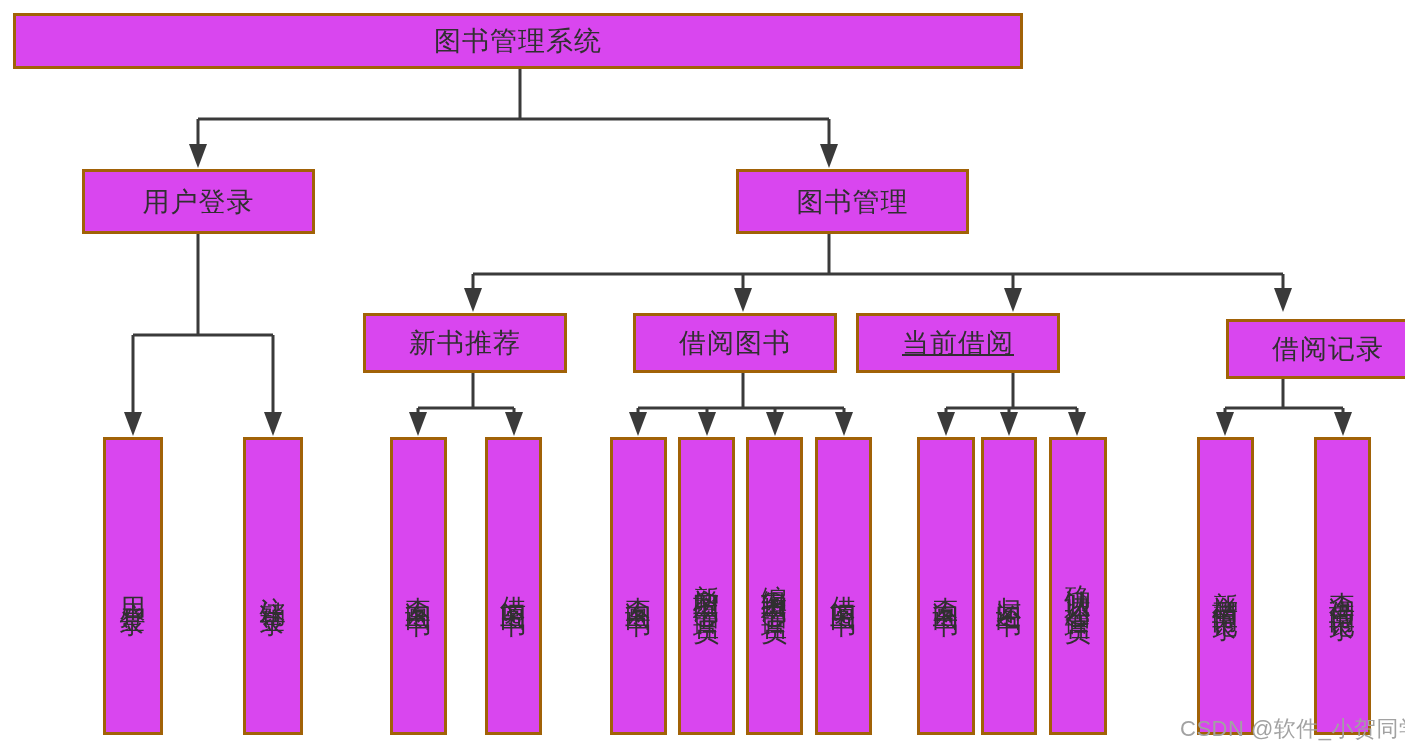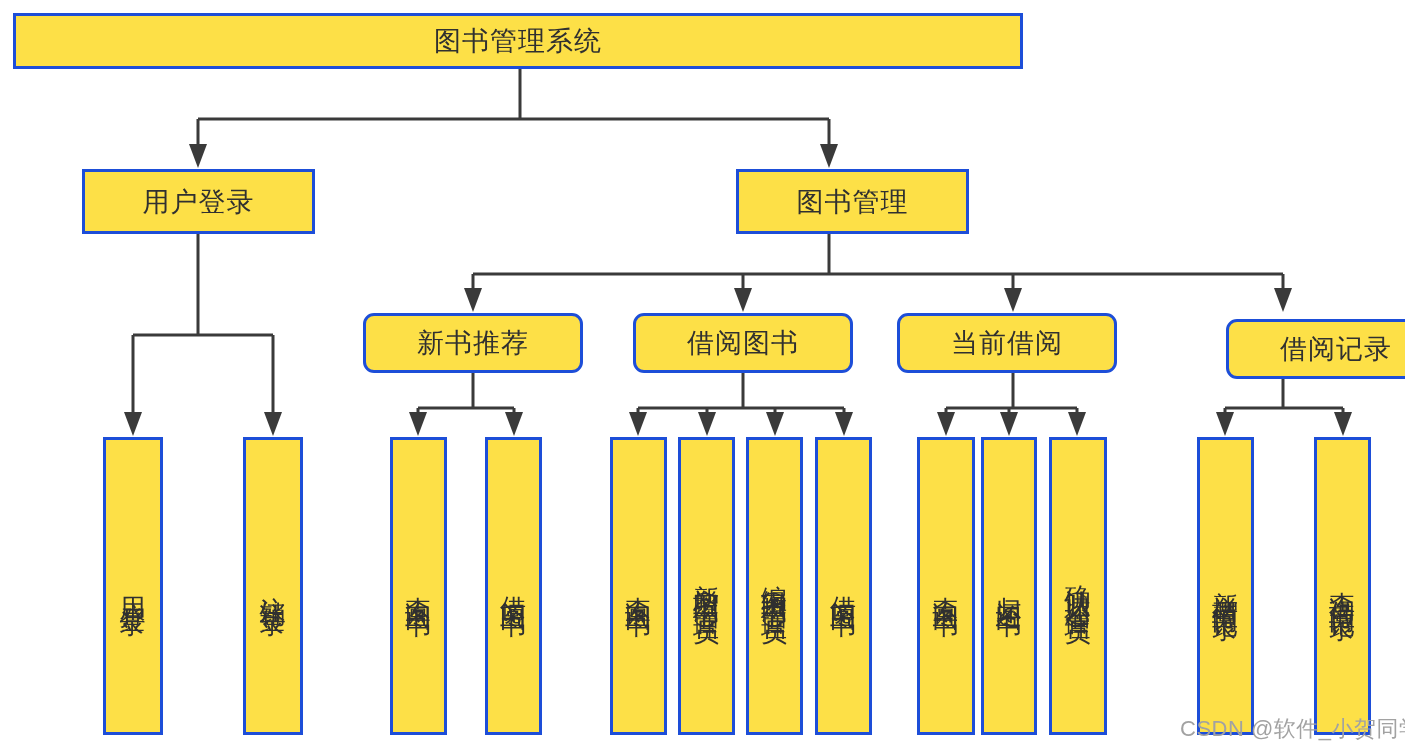--- a/index.html
+++ b/index.html
@@ -7,36 +7,36 @@
     position:relative;
     width:1405px; height:747px;
     background:#ffffff;
     font-family:"Liberation Sans", sans-serif;
     overflow:hidden;
   }
   .connectors { position:absolute; left:0; top:0; }
   .box {
     position:absolute;
     box-sizing:border-box;
-    border:3px solid #1d4ed8;
-    background:#fde047;
+    border:3px solid #a16207;
+    background:#d946ef;
     display:flex;
     align-items:center;
     justify-content:center;
     color:#303030;
   }
   .h-label { font-size:27px; letter-spacing:1px; }
   .root  { left:13px;  top:13px;  width:1010px; height:56px; }
   .l2    { top:169px; height:65px; width:233px; }
   .l2-user { left:82px; }
   .l2-mgmt { left:736px; }
-  .l3    { top:313px; height:60px; width:220px;border-radius:11px; }
+  .l3    { top:313px; height:60px; width:204px; }
   .l3-1 { left:363px; }
   .l3-2 { left:633px; }
-  .l3-3 { left:897px; }
+  .l3-3 { left:856px;text-decoration:underline; }
   .l3-4 { left:1226px;margin-top:6px; }
   .leaf {
     top:437px; height:298px;
     writing-mode:vertical-rl;
     text-orientation:mixed;
     font-size:26px;
     letter-spacing:5px;
     line-height:1;
   }
   .a1 { left:103px;  width:60px; }

